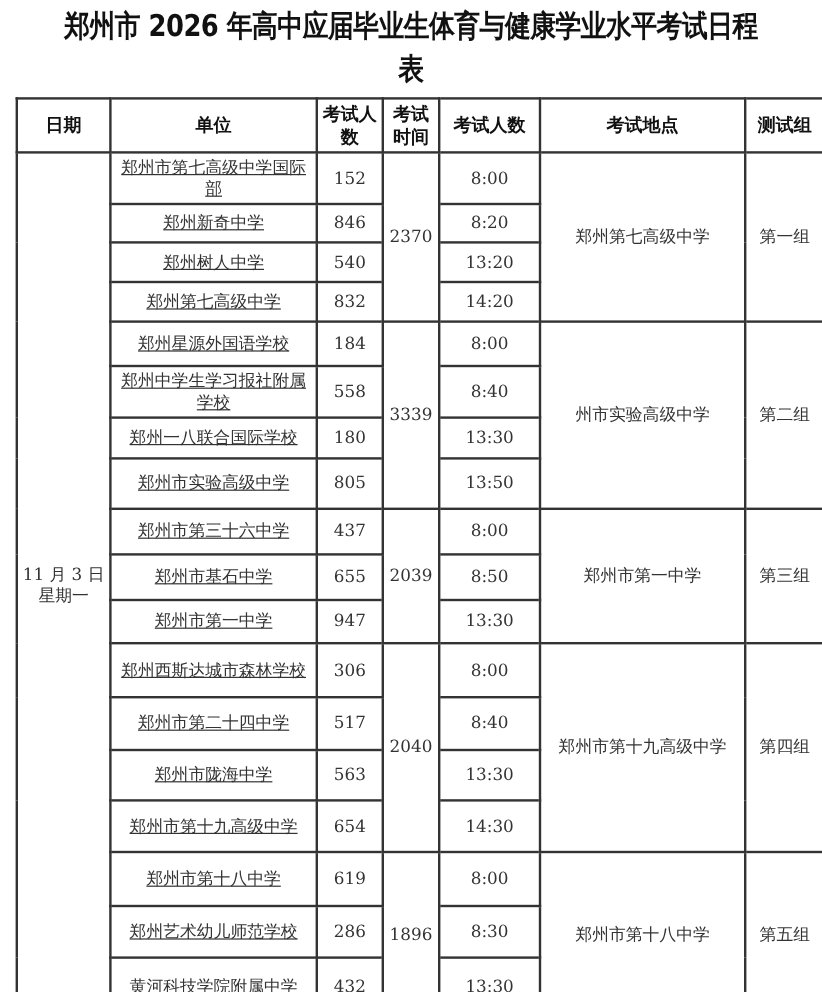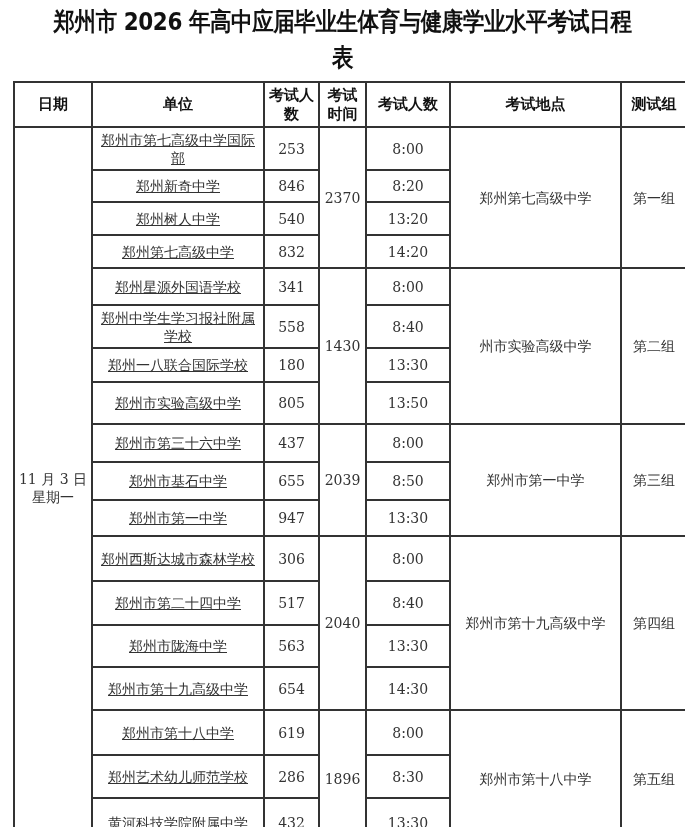--- a/index.html
+++ b/index.html
@@ -45,21 +45,21 @@
     </tr>
   </thead>
   <tbody>
 
     <tr style="height:43px">
       <td rowspan="18">
         <div>11 月 3 日</div>
         <div>星期一</div>
       </td>
       <td class="unit">郑州市第七高级中学国际部</td>
-      <td>253</td>
+      <td>152</td>
       <td rowspan="4">2370</td>
       <td>8:00</td>
       <td rowspan="4">郑州第七高级中学</td>
       <td rowspan="4">第一组</td>
     </tr>
     <tr style="height:32px">
       <td class="unit">郑州新奇中学</td>
       <td>846</td>
       <td>8:20</td>
     </tr>
@@ -69,22 +69,22 @@
       <td>13:20</td>
     </tr>
     <tr style="height:33px">
       <td class="unit">郑州第七高级中学</td>
       <td>832</td>
       <td>14:20</td>
     </tr>
 
     <tr style="height:37px">
       <td class="unit">郑州星源外国语学校</td>
-      <td>341</td>
-      <td rowspan="4">1430</td>
+      <td>184</td>
+      <td rowspan="4">3339</td>
       <td>8:00</td>
       <td rowspan="4">州市实验高级中学</td>
       <td rowspan="4">第二组</td>
     </tr>
     <tr style="height:43px">
       <td class="unit">郑州中学生学习报社附属学校</td>
       <td>558</td>
       <td>8:40</td>
     </tr>
     <tr style="height:34px">

